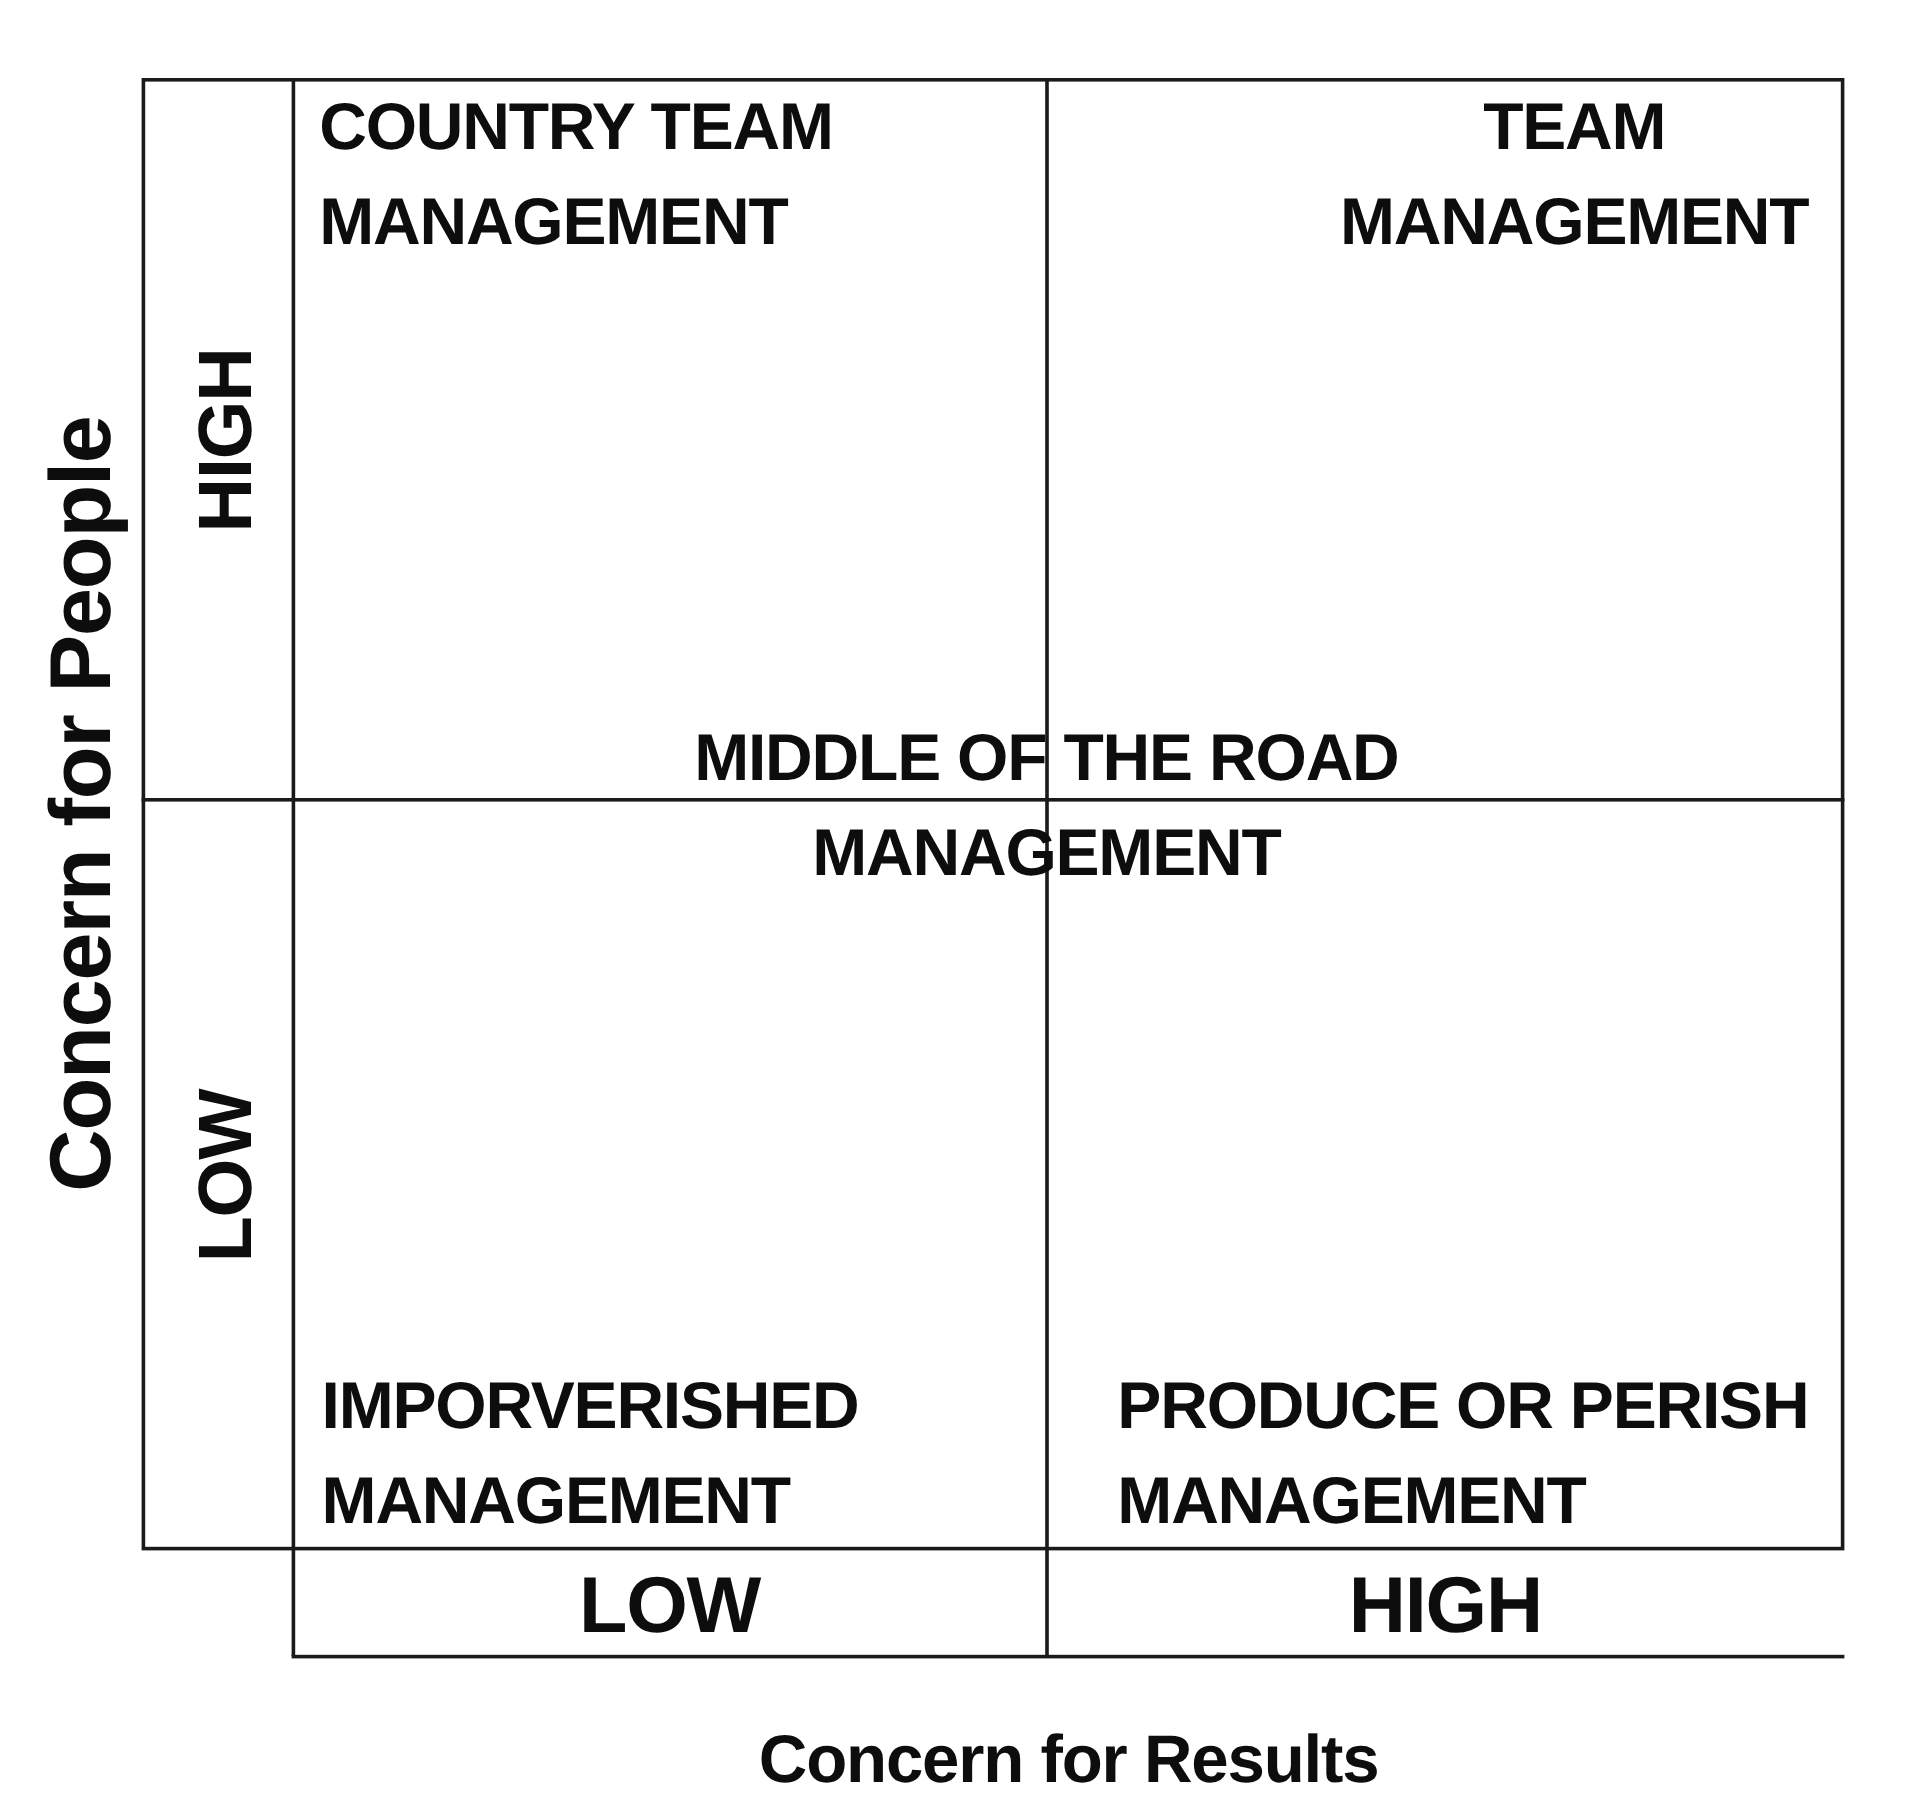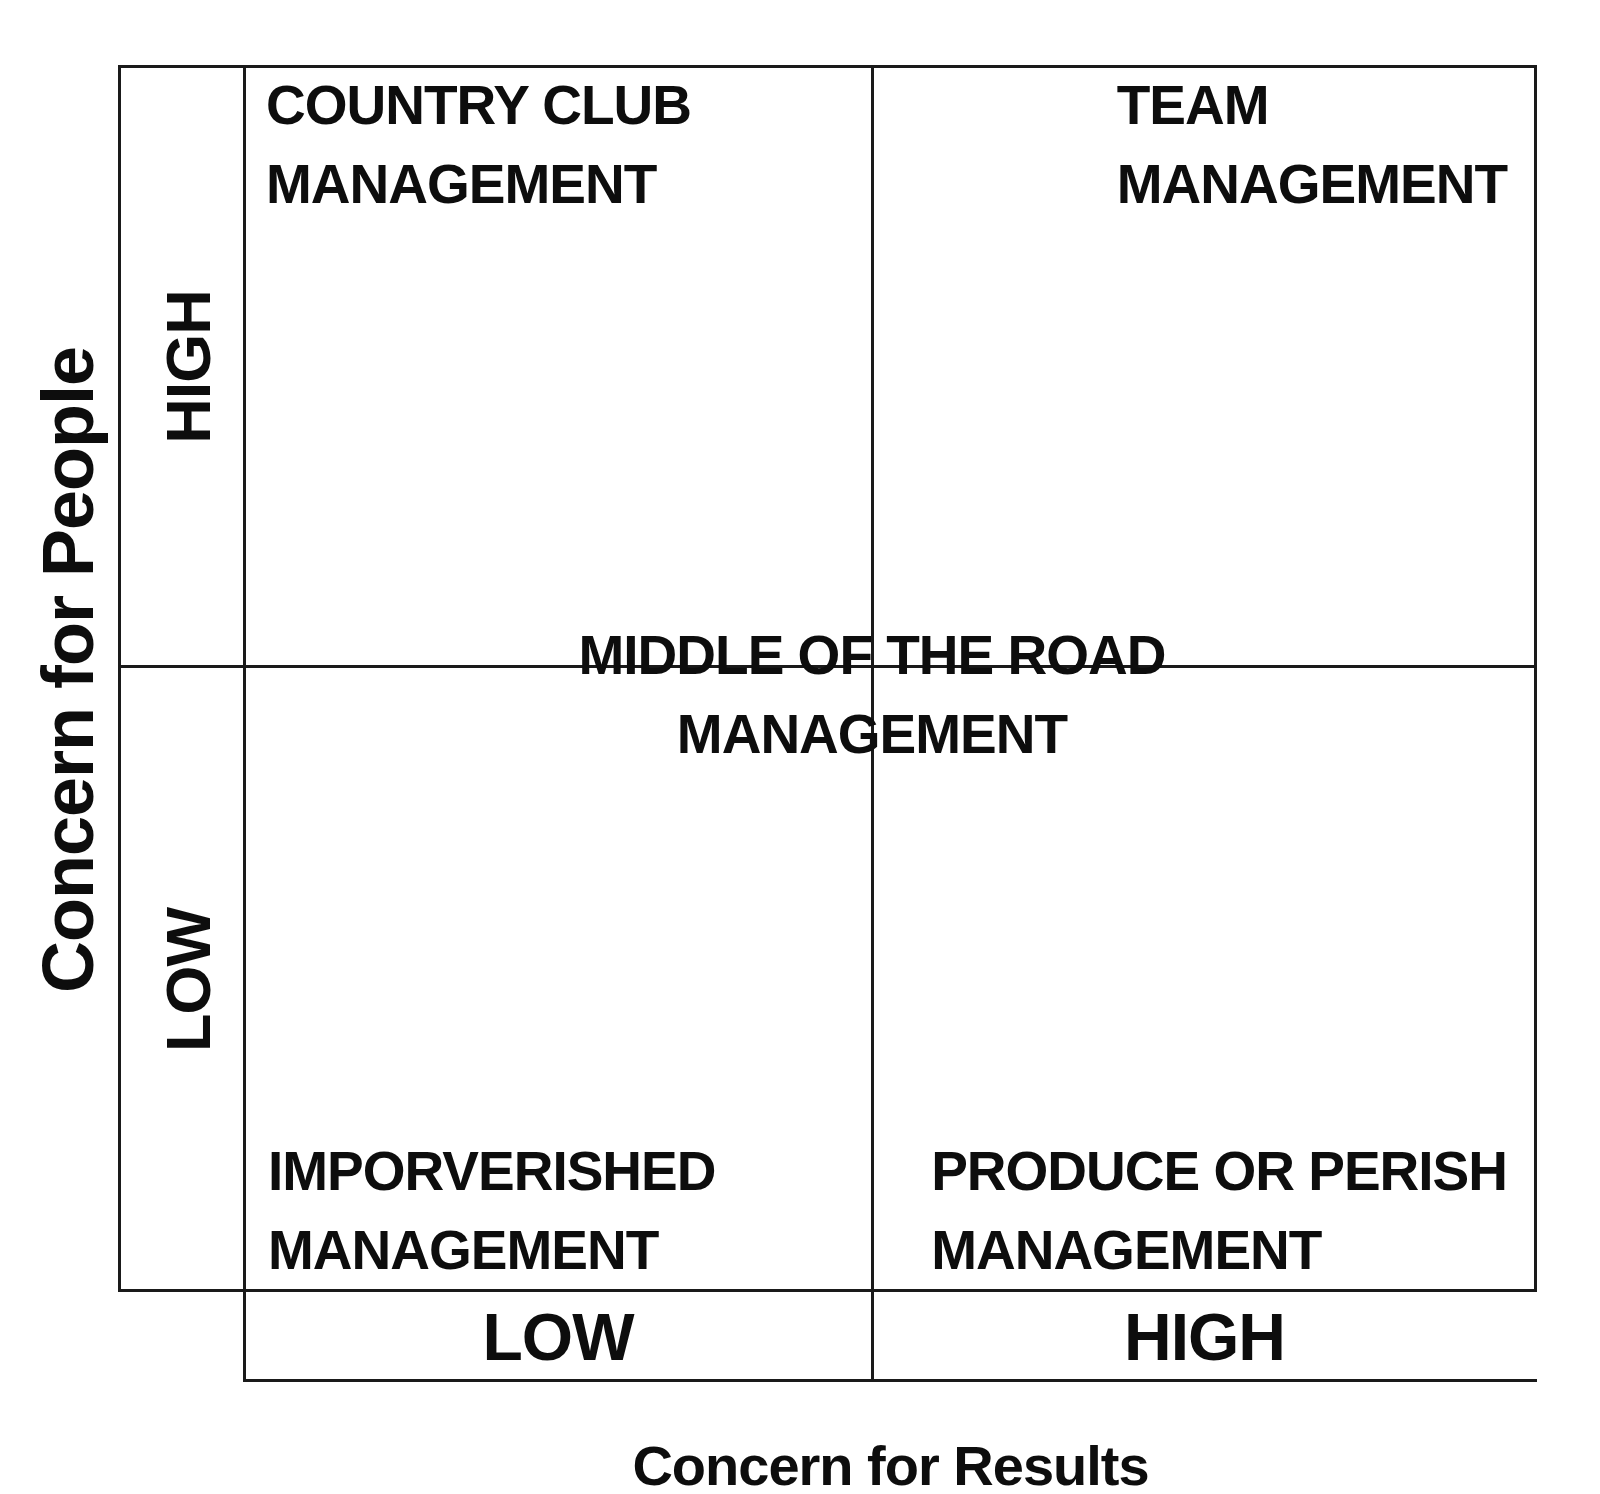--- a/index.html
+++ b/index.html
@@ -36,22 +36,22 @@
 
   .quad-label {
     position: absolute;
     font-size: 55px;
     font-weight: 700;
     line-height: 79px;
     letter-spacing: -1px;
     white-space: pre-line;
   }
   .q-top-left    { left: 266px;  top: 66px;   text-align: left; }
-  .q-top-right   { right: 93px;  top: 66px;   text-align: left; }
-  .q-center      { left: 472px;  top: 592px;  width: 800px; text-align: center; margin-top: 24px; }
+  .q-top-right   { right: 93px;  top: 66px;   text-align: center; }
+  .q-center      { left: 472px;  top: 592px;  width: 800px; text-align: center; }
   .q-bottom-left { left: 268px;  top: 1132px; text-align: left; }
   .q-bottom-right{ right: 93px;  top: 1132px; text-align: left; }
 
   .rot {
     position: absolute;
     transform: translate(-50%, -50%) rotate(-90deg);
     white-space: nowrap;
     font-weight: 700;
   }
   .y-title { left: 68px;  top: 670px; font-size: 72px; letter-spacing: -1px; }
@@ -91,21 +91,21 @@
   <div class="outer-box"></div>
   <div class="line vline-a"></div>
   <div class="line vline-b"></div>
   <div class="line hline-mid"></div>
   <div class="line hline-band"></div>
 
   <div class="rot y-title">Concern for People</div>
   <div class="rot y-high">HIGH</div>
   <div class="rot y-low">LOW</div>
 
-  <div class="quad-label q-top-left">COUNTRY CLUB
+  <div class="quad-label q-top-left">COUNTRY TEAM
 MANAGEMENT</div>
   <div class="quad-label q-top-right">TEAM
 MANAGEMENT</div>
   <div class="quad-label q-center">MIDDLE OF THE ROAD
 MANAGEMENT</div>
   <div class="quad-label q-bottom-left">IMPORVERISHED
 MANAGEMENT</div>
   <div class="quad-label q-bottom-right">PRODUCE OR PERISH
 MANAGEMENT</div>
 

